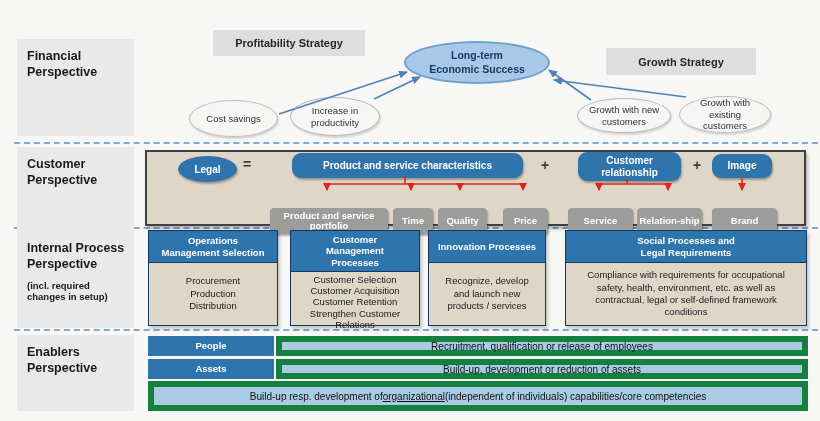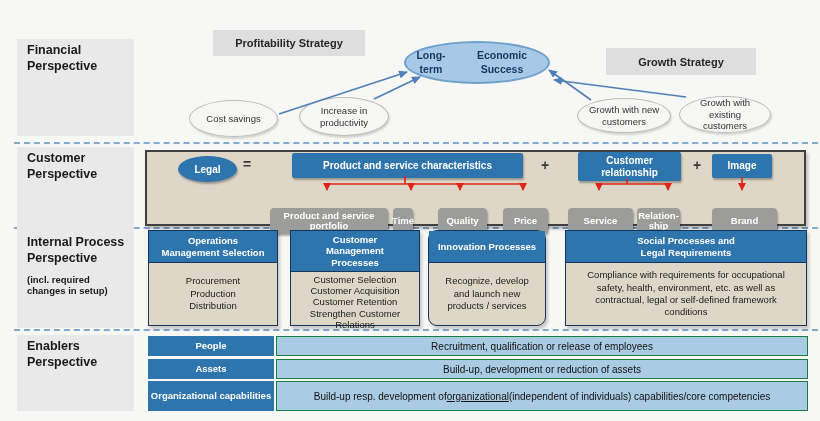--- a/index.html
+++ b/index.html
@@ -5,32 +5,32 @@
   html,body{margin:0;padding:0;}
   .canvas{
     position:relative;width:820px;height:421px;background:#f7f7f6;
     font-family:"Liberation Sans", sans-serif;overflow:hidden;
   }
   .divider{position:absolute;left:14px;width:804px;height:0;border-top:2px dashed #84a9ce;}
   
   .side{
     position:absolute;left:17px;width:117px;background:#e9e9e9;color:#1a1a1a;
     font-weight:bold;font-size:12.5px;line-height:1.3;box-sizing:border-box;
-    padding:3px 6px 0 10px;
+    padding:9px 6px 0 10px;
   }
   .side .sub{margin-top:9px;}
   .side .sub-small{margin-top:7px;font-size:9.5px;line-height:1.25;}
   
   .strategy{
     position:absolute;background:#dedede;display:flex;align-items:center;justify-content:center;
     font-weight:bold;font-size:11px;color:#262626;
   }
   .goal-ellipse{
     position:absolute;left:404px;top:41px;width:146px;height:43px;background:#a7c9e7;
-    border:2px solid #6fa0cc;border-radius:50%;display:flex;flex-direction:row;
+    border:2px solid #6fa0cc;border-radius:50%;display:flex;flex-direction:column;
     align-items:center;justify-content:center;text-align:center;font-weight:bold;
     font-size:10.5px;color:#17375e;line-height:1.25;box-sizing:border-box;
   }
   .oval{
     position:absolute;background:#f6f6f5;border:1px solid #bcbcbc;border-radius:50%;
     display:flex;align-items:center;justify-content:center;text-align:center;
     font-size:9.5px;color:#333;line-height:1.2;box-shadow:1px 2px 2px rgba(0,0,0,0.15);
     box-sizing:border-box;padding:0 6px;
   }
   
@@ -38,21 +38,21 @@
     position:absolute;left:145px;top:150px;width:661px;height:76px;background:#ded7c8;
     border:2px solid #404040;box-sizing:border-box;box-shadow:2px 3px 3px rgba(0,0,0,0.25);
   }
   .value-ellipse{
     position:absolute;left:31px;top:4px;width:59px;height:26px;background:#2e74ad;
     border-radius:50%;color:#fff;font-weight:bold;font-size:10px;display:flex;
     align-items:center;justify-content:center;box-shadow:1px 2px 2px rgba(0,0,0,0.3);
   }
   .op{position:absolute;font-weight:bold;font-size:14px;color:#3a3a3a;}
   .comp{
-    position:absolute;background:#2e74ad;border-radius:2px;color:#fff;font-weight:bold;
+    position:absolute;background:#2e74ad;border-radius:9px;color:#fff;font-weight:bold;
     font-size:10px;display:flex;align-items:center;justify-content:center;text-align:center;
     line-height:1.2;box-shadow:1px 2px 2px rgba(0,0,0,0.3);box-sizing:border-box;padding:1px 4px;
   }
   .attr{
     position:absolute;top:40px;height:26px;background:#9c9c9a;border-radius:4px;color:#fff;
     font-weight:bold;font-size:9.5px;display:flex;align-items:center;justify-content:center;
     text-align:center;line-height:1.1;box-shadow:1px 2px 2px rgba(0,0,0,0.3);
     box-sizing:border-box;padding:1px 2px;margin-top:16px;
   }
   
@@ -69,21 +69,21 @@
     flex:1;display:flex;align-items:center;justify-content:center;text-align:center;
     font-size:9.5px;color:#1a1a1a;line-height:1.3;white-space:pre-line;padding:2px 8px;
   }
   
   .ena-row{position:absolute;left:148px;width:660px;display:flex;gap:2px;}
   .ena-h{
     flex:0 0 126px;background:#2e74ad;color:#fff;font-weight:bold;font-size:9.5px;
     display:flex;align-items:center;justify-content:center;text-align:center;line-height:1.15;
   }
   .ena-b{
-    flex:1;background:#aacbe4;border:1px solid #15803d;color:#111;font-size:10px;
+    flex:1;background:#aacbe4;border:6px solid #15803d;color:#111;font-size:10px;
     display:flex;align-items:center;justify-content:center;text-align:center;line-height:1.3;
     box-sizing:border-box;padding:0 10px;flex-wrap:wrap;align-content:center;
   }
   .ena-b .u{text-decoration:underline;}
   .arrows{position:absolute;left:0;top:0;width:820px;height:421px;pointer-events:none;z-index:10;}
 </style>
 </head>
 <body>
 
 <div class="canvas">
@@ -108,79 +108,78 @@
 
   <div class="strategy" style="left:213px;top:30px;width:152px;height:26px;">Profitability Strategy</div>
   <div class="strategy" style="left:606px;top:48px;width:150px;height:27px;">Growth Strategy</div>
 
   <div class="goal-ellipse">
     <div>Long-term</div>
     <div>Economic Success</div>
   </div>
 
   <div class="oval" style="left:189px;top:100px;width:89px;height:37px;">Cost savings</div>
-  <div class="oval" style="left:299px;top:97px;width:90px;height:39px;">Increase in productivity</div>
+  <div class="oval" style="left:290px;top:97px;width:90px;height:39px;">Increase in productivity</div>
   <div class="oval" style="left:577px;top:98px;width:94px;height:35px;">Growth with new customers</div>
   <div class="oval" style="left:679px;top:96px;width:92px;height:37px;">Growth with existing customers</div>
 
   <div class="vp">
     <div class="value-ellipse">Legal</div>
     <div class="op" style="left:96px;top:4px;">=</div>
 
     <div class="comp" style="left:145px;top:1px;width:231px;height:25px;">Product and service characteristics</div>
     <div class="op" style="left:394px;top:5px;">+</div>
     <div class="comp" style="left:431px;top:0px;width:103px;height:29px;">Customer relationship</div>
     <div class="op" style="left:546px;top:5px;">+</div>
     <div class="comp" style="left:565px;top:2px;width:60px;height:24px;">Image</div>
 
     <div class="attr" style="left:123px;width:118px;">Product and service portfolio</div>
-    <div class="attr" style="left:246px;width:20px;">Time</div>
+    <div class="attr" style="left:246px;width:40px;">Time</div>
     <div class="attr" style="left:291px;width:49px;">Quality</div>
     <div class="attr" style="left:356px;width:45px;">Price</div>
     <div class="attr" style="left:421px;width:65px;">Service</div>
-    <div class="attr" style="left:490px;width:43px;">Relation-ship</div>
+    <div class="attr" style="left:490px;width:65px;">Relation-ship</div>
     <div class="attr" style="left:565px;width:65px;">Brand</div>
   </div>
 
   <div class="proc" style="left:148px;width:130px;">
     <div class="proc-h">Operations
 Management Selection</div>
     <div class="proc-b">Procurement
 Production
 Distribution</div>
   </div>
   <div class="proc" style="left:290px;width:130px;">
     <div class="proc-h" style="flex-basis:40px;">Customer
 Management
 Processes</div>
     <div class="proc-b" style="line-height:1.18;">Customer Selection
 Customer Acquisition
 Customer Retention
 Strengthen Customer Relations</div>
   </div>
-  <div class="proc" style="left:428px;width:118px;border-radius:9px;">
+  <div class="proc" style="left:428px;width:118px;">
     <div class="proc-h">Innovation Processes</div>
     <div class="proc-b">Recognize, develop and launch new products / services</div>
   </div>
   <div class="proc" style="left:565px;width:242px;">
     <div class="proc-h">Social Processes and
 Legal Requirements</div>
     <div class="proc-b">Compliance with requirements for occupational safety, health, environment, etc. as well as contractual, legal or self-defined framework conditions</div>
   </div>
 
   <div class="ena-row" style="top:336px;height:20px;">
     <div class="ena-h">People</div>
     <div class="ena-b">Recruitment, qualification or release of employees</div>
   </div>
   <div class="ena-row" style="top:359px;height:20px;">
     <div class="ena-h">Assets</div>
     <div class="ena-b">Build-up, development or reduction of assets</div>
   </div>
   <div class="ena-row" style="top:381px;height:30px;">
-    <div class="ena-h">Organizational capabilities</div>
     <div class="ena-b">
         <span>Build-up resp. development of </span>
         <span class="u">organizational </span>
         <span>(independent of individuals) capabilities/core competencies</span>
       </div>
   </div>
 
   <svg class="arrows" viewBox="0 0 820 421">
     <defs>
       <marker id="mb" markerUnits="userSpaceOnUse" markerWidth="9" markerHeight="8" refX="8" refY="4" orient="auto">

